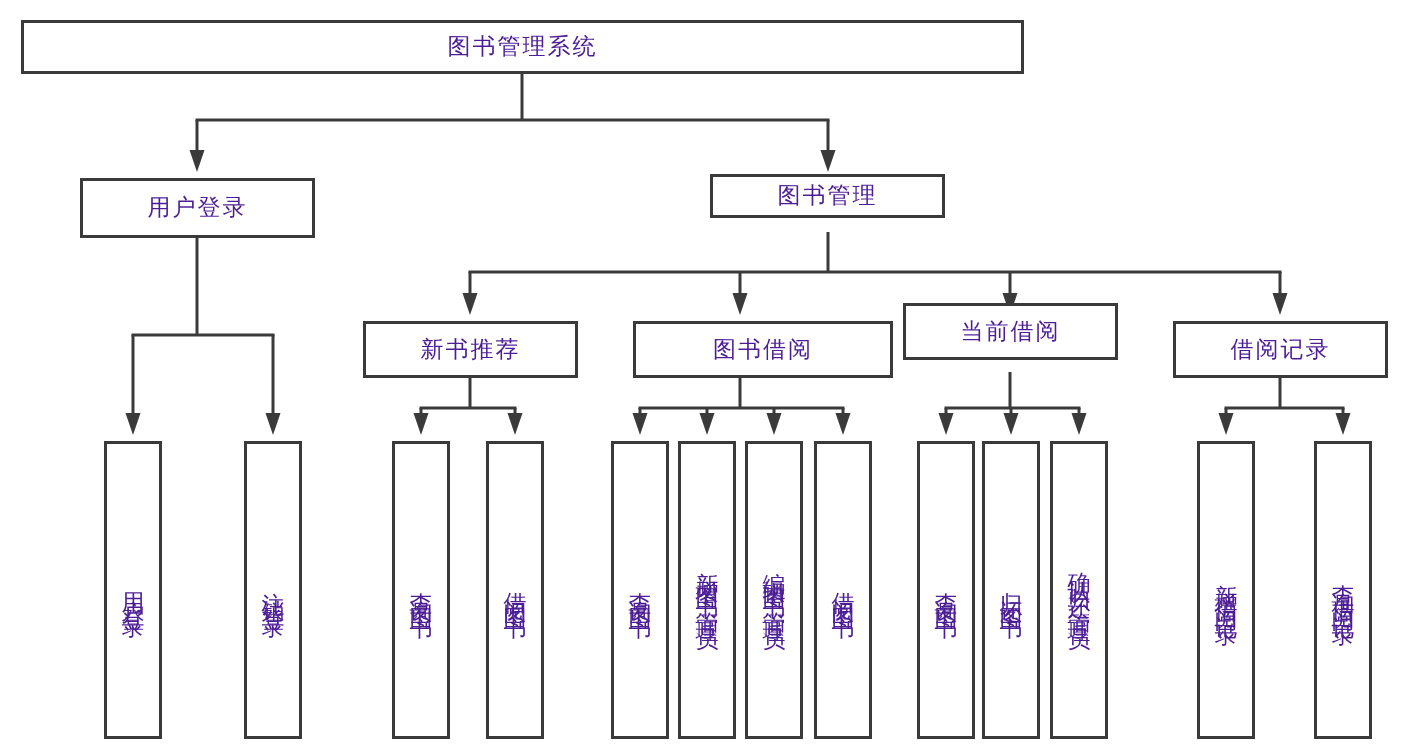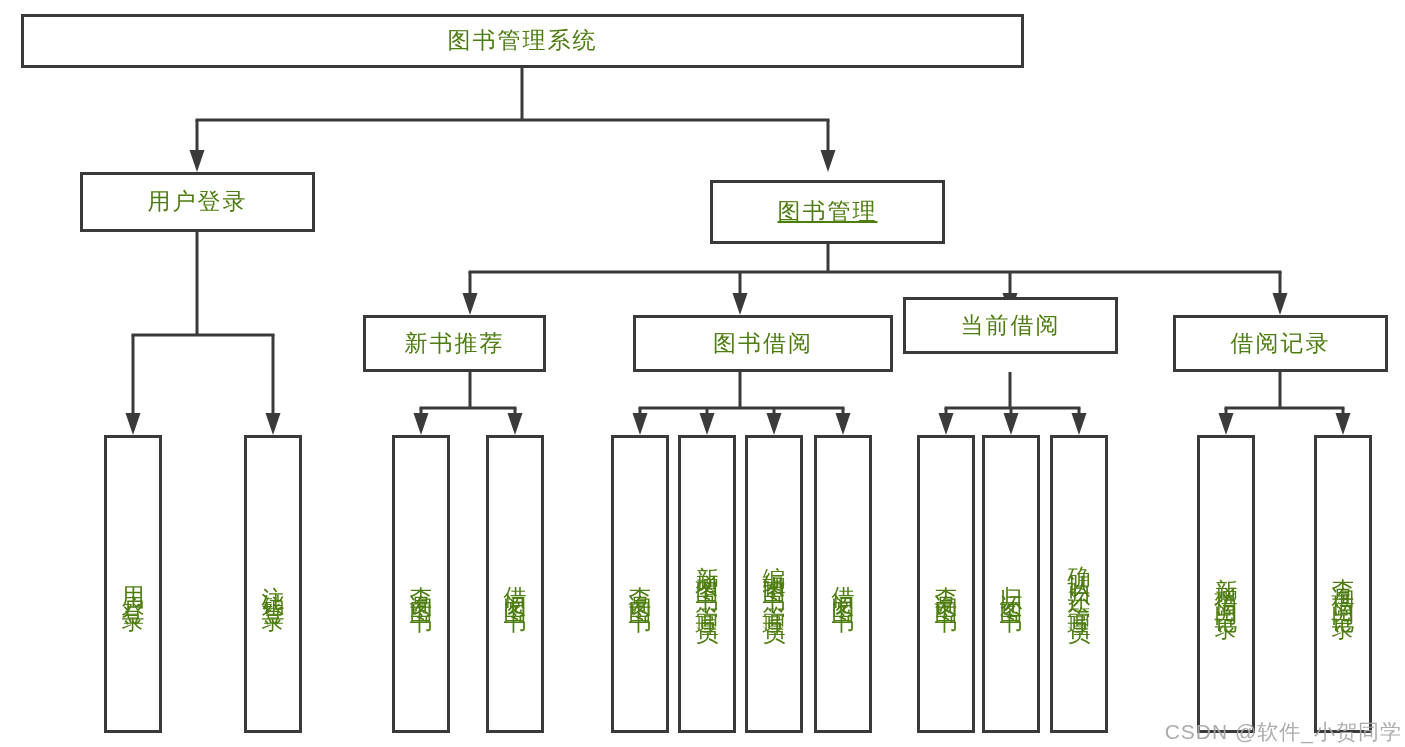--- a/index.html
+++ b/index.html
@@ -13,25 +13,26 @@
   }
   .connectors{
     position:absolute;left:0;top:0;width:1405px;height:747px;
     pointer-events:none;
   }
   .box{
     position:absolute;
     box-sizing:border-box;
     border:3px solid #3a3a3a;
     background:#ffffff;
-    color:#4d7c0f;
+    color:#4c1d95;
     display:flex;
     align-items:center;
     justify-content:center;
     text-align:center;
+    margin-top:6px;
   }
   .box.h{
     font-size:23px;
     letter-spacing:2px;
     line-height:1.2;
     white-space:nowrap;
   }
   .box.v{
     writing-mode:vertical-rl;
     font-size:23px;
@@ -105,23 +106,23 @@
       <line x1="1224.5" y1="408" x2="1344.5" y2="408" stroke="#3a3a3a" stroke-width="3"></line>
       <line x1="1226" y1="408" x2="1226" y2="419" stroke="#3a3a3a" stroke-width="3"></line>
       <polygon points="1218.5,413 1233.5,413 1226,435" fill="#3a3a3a"></polygon>
       <line x1="1343" y1="408" x2="1343" y2="419" stroke="#3a3a3a" stroke-width="3"></line>
       <polygon points="1335.5,413 1350.5,413 1343,435" fill="#3a3a3a"></polygon>
     </svg>
 
   <div class="box h" style="left:21px;top:14px;width:1003px;height:54px;">图书管理系统</div>
 
   <div class="box h" style="left:80px;top:172px;width:235px;height:60px;">用户登录</div>
-  <div class="box h" style="left:710px;top:180px;width:235px;height:64px;text-decoration:underline;">图书管理</div>
+  <div class="box h" style="left:710px;top:168px;width:235px;height:44px;">图书管理</div>
 
-  <div class="box h" style="left:363px;top:315px;width:183px;height:57px;">新书推荐</div>
+  <div class="box h" style="left:363px;top:315px;width:215px;height:57px;">新书推荐</div>
   <div class="box h" style="left:633px;top:315px;width:260px;height:57px;">图书借阅</div>
   <div class="box h" style="left:903px;top:297px;width:215px;height:57px;">当前借阅</div>
   <div class="box h" style="left:1173px;top:315px;width:215px;height:57px;">借阅记录</div>
 
   <div class="box v" style="left:104px;top:435px;width:58px;height:298px;">用户登录</div>
   <div class="box v" style="left:244px;top:435px;width:58px;height:298px;">注销登录</div>
 
   <div class="box v" style="left:392px;top:435px;width:58px;height:298px;">查询图书</div>
   <div class="box v" style="left:486px;top:435px;width:58px;height:298px;">借阅图书</div>
 
@@ -130,15 +131,14 @@
   <div class="box v" style="left:745px;top:435px;width:58px;height:298px;">编辑图书（管理员）</div>
   <div class="box v" style="left:814px;top:435px;width:58px;height:298px;">借阅图书</div>
 
   <div class="box v" style="left:917px;top:435px;width:58px;height:298px;">查询图书</div>
   <div class="box v" style="left:982px;top:435px;width:58px;height:298px;">归还图书</div>
   <div class="box v" style="left:1050px;top:435px;width:58px;height:298px;">确认归还（管理员）</div>
 
   <div class="box v" style="left:1197px;top:435px;width:58px;height:298px;">新增借阅记录</div>
   <div class="box v" style="left:1314px;top:435px;width:58px;height:298px;">查询借阅记录</div>
 
-  <div class="watermark">CSDN @软件_小贺同学</div>
 
 </div>
 
 </body></html>

